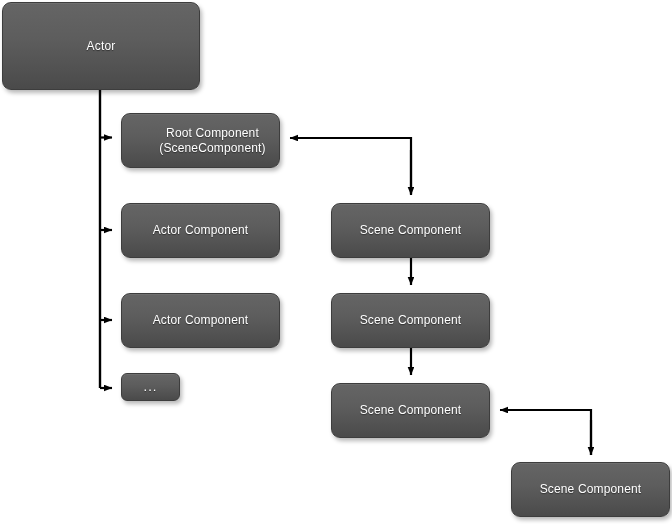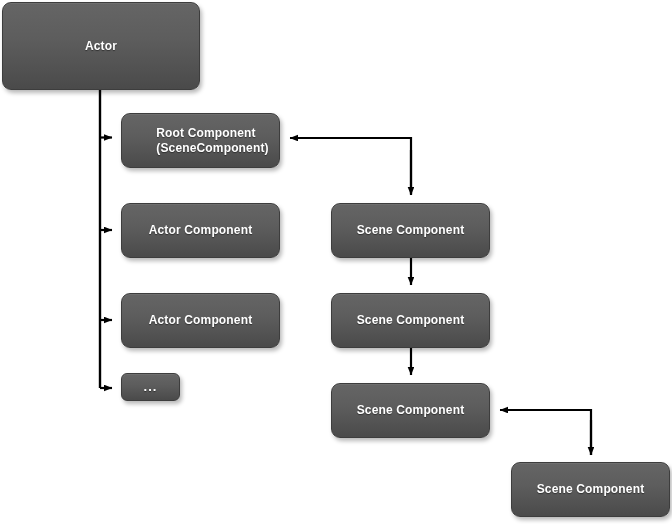--- a/index.html
+++ b/index.html
@@ -29,22 +29,23 @@
   .node {
     position: absolute;
     box-sizing: border-box;
     border-radius: 9px;
     background: linear-gradient(to bottom, #656565 0%, #5d5d5d 42%, #545454 70%, #4a4a4a 100%);
     border: 1px solid #3d3d3d;
     box-shadow: 2px 3px 4px rgba(0,0,0,0.28), inset 0 1px 0 rgba(255,255,255,0.07);
     display: flex;
     align-items: center;
     justify-content: center;
+    text-align: center;
     color: #ffffff;
-    font-weight: bold;
+    font-weight: normal;
     font-size: 12px;
     line-height: 15px;
     letter-spacing: 0.15px;
     text-shadow: 0 1px 1px rgba(0,0,0,0.45);
     z-index: 2;
   }
   .node .label {
     display: block;
     white-space: pre-line;
     padding: 0 6px;

